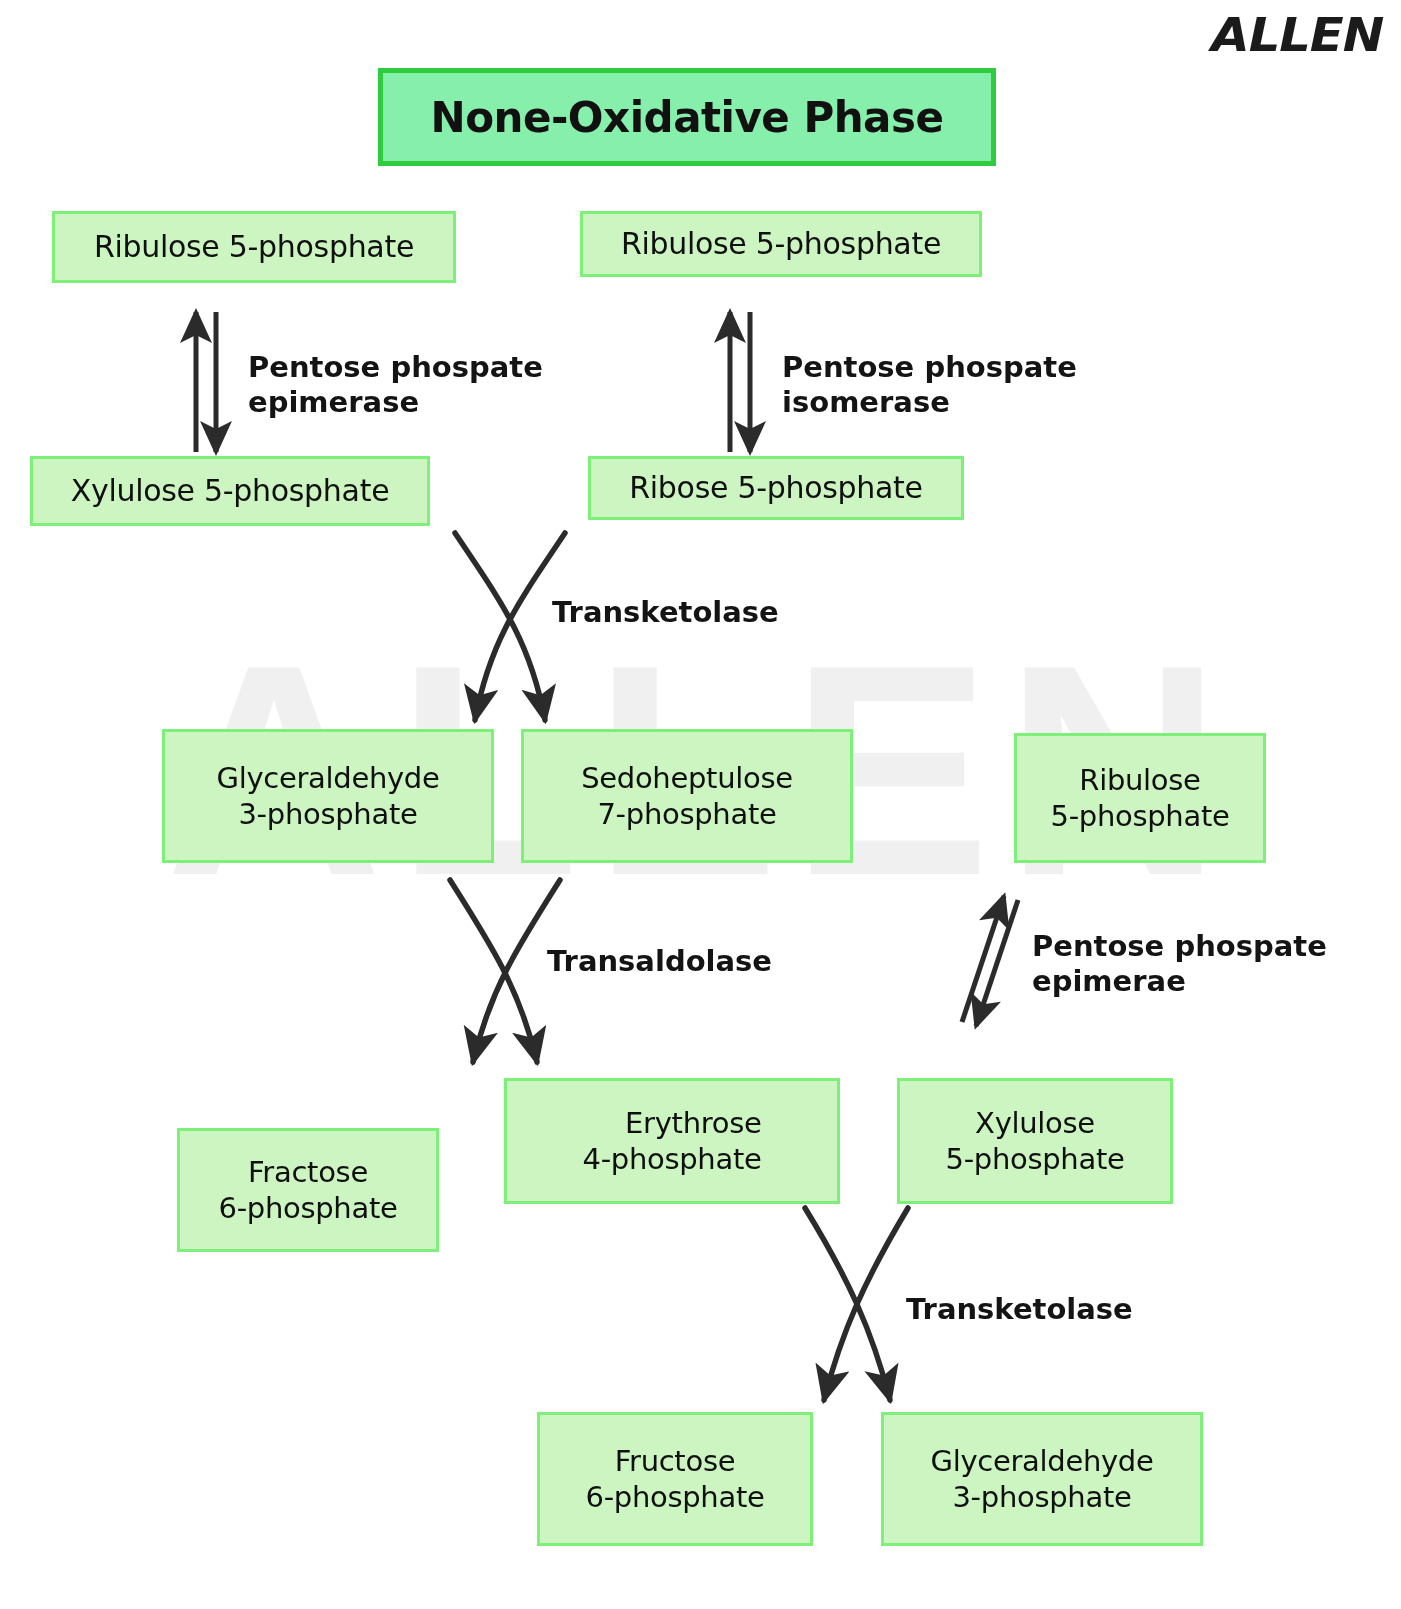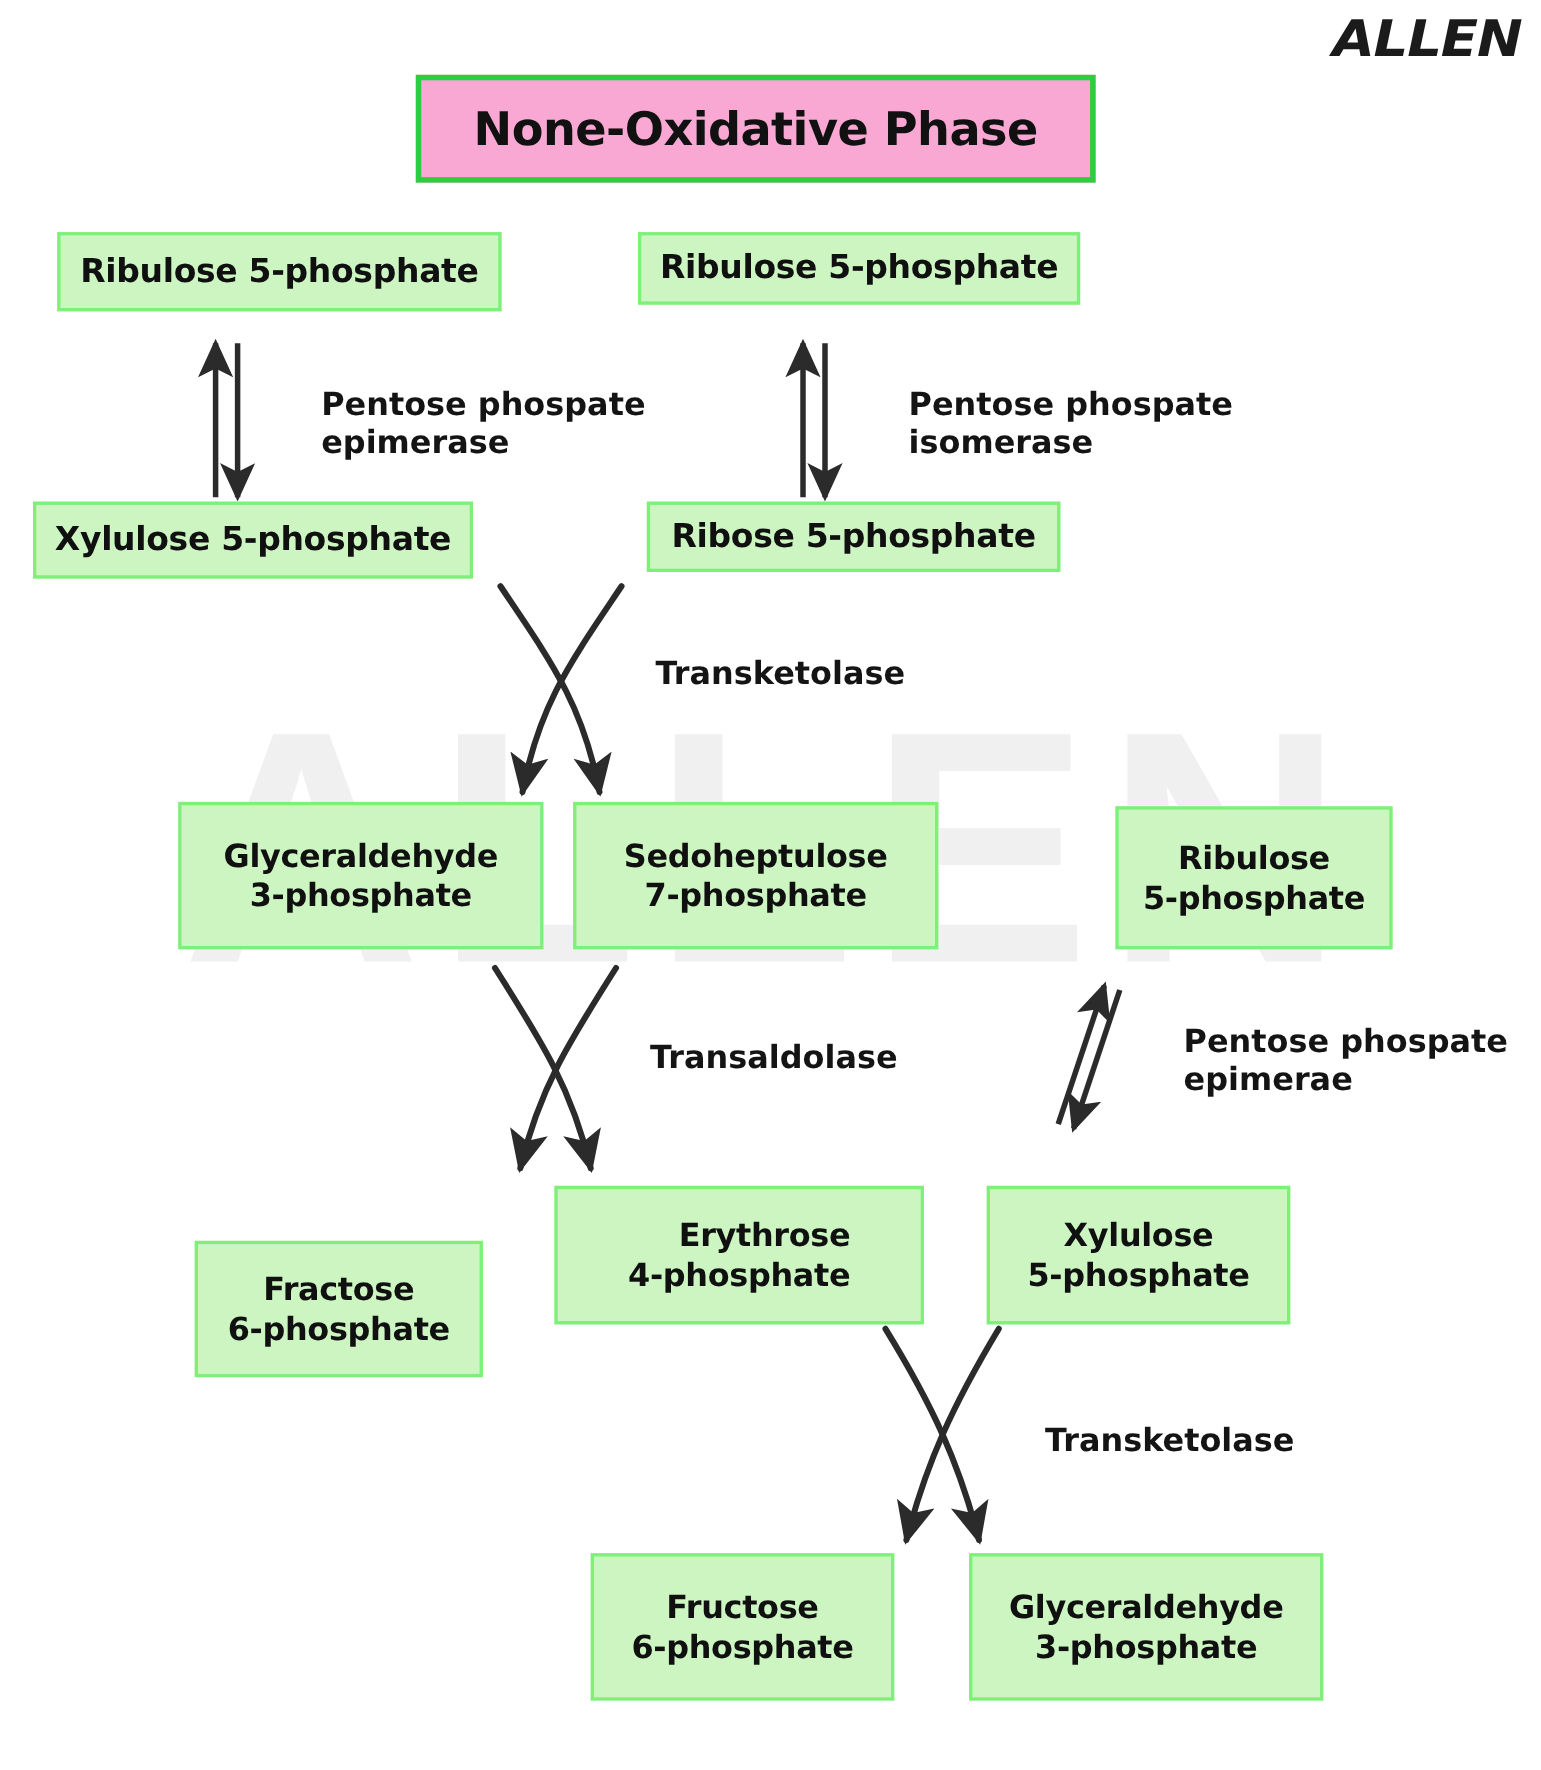--- a/index.html
+++ b/index.html
@@ -58,21 +58,21 @@
   }
 
   
   .title-box {
     position: absolute;
     left: 378px;
     top: 68px;
     width: 608px;
     height: 88px;
     border: 5px solid #2ecc3f;
-    background: #f9a8d4;
+    background: #86efac;
     display: flex;
     align-items: center;
     justify-content: center;
     z-index: 5;
   }
   .title-text {
     font-size: 42px;
     font-weight: 800;
     color: #111111;
     font-family: "DejaVu Sans", sans-serif;
@@ -87,40 +87,39 @@
     border: 3px solid #7ef07a;
     box-sizing: border-box;
     display: flex;
     align-items: center;
     justify-content: center;
     text-align: center;
     z-index: 3;
   }
   .mbox span {
     font-size: 29px;
-    font-weight: 700;
+    font-weight: 400;
     color: #101010;
     font-family: "DejaVu Sans", sans-serif;
     line-height: 1.25;
     letter-spacing: -0.3px;
     white-space: pre-line;
   }
   .mbox.one-line span { font-size: 30px; }
 
   
   .enzyme {
     position: absolute;
     font-size: 29px;
     font-weight: 700;
     color: #141414;
     font-family: "DejaVu Sans", sans-serif;
     line-height: 1.22;
     white-space: pre-line;
     z-index: 4;
-    margin-left: 44px;
   }
 
   
   .arrows {
     position: absolute;
     left: 0;
     top: 0;
     width: 1401px;
     height: 1609px;
     z-index: 2;

